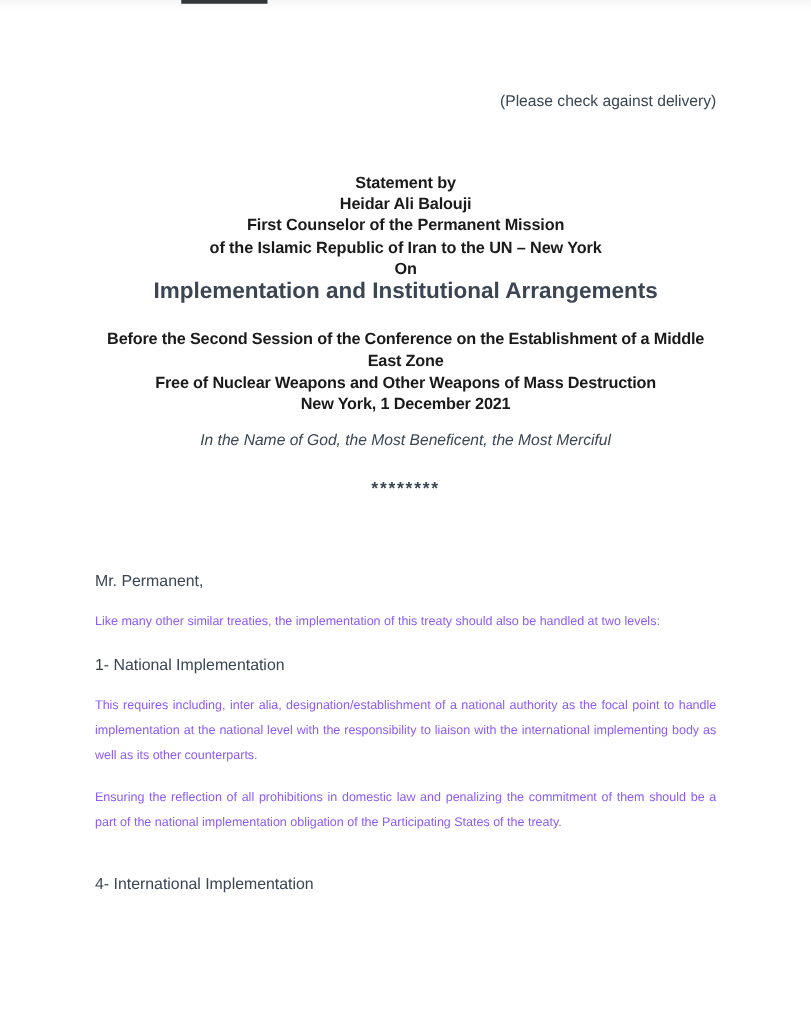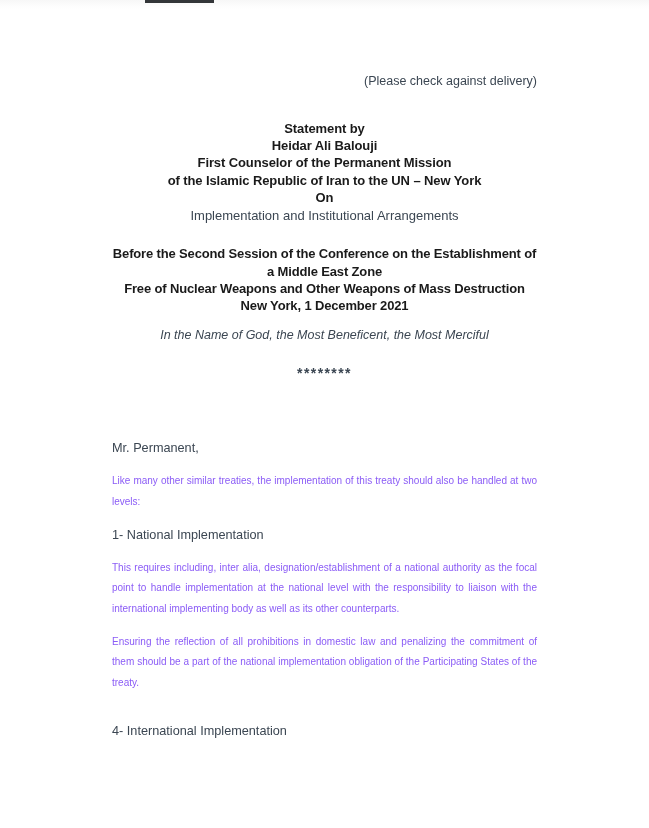--- a/index.html
+++ b/index.html
@@ -32,45 +32,45 @@
     height: 3px;
     background: #333639;
   }
 
   .page {
     position: absolute;
     top: 0; left: 0;
     width: 649px;
     height: 724px;
     box-sizing: border-box;
-    padding: 0 112px;
+    padding: 0 76px;
   }
 
   .delivery-note {
     text-align: right;
     font-size: 12.5px;
     color: #3b4652;
     padding-top: 74px;
     line-height: 1.2;
   }
 
   .title-block {
     text-align: center;
-    margin-top: 31px;
+    margin-top: 48px;
   }
   .title-line {
     font-size: 13px;
     font-weight: bold;
     color: #1a1a1a;
     line-height: 17.2px;
     letter-spacing: -0.1px;
   }
   .subject-line {
-    font-size: 13px;
-    font-weight: normal;
+    font-size: 18px;
+    font-weight: bold;
     color: #3b4652;
     line-height: 17.2px;
     margin-top: 1px;
   }
 
   .occasion-block {
     text-align: center;
     margin-top: 21px;
   }
   .occasion-line {

